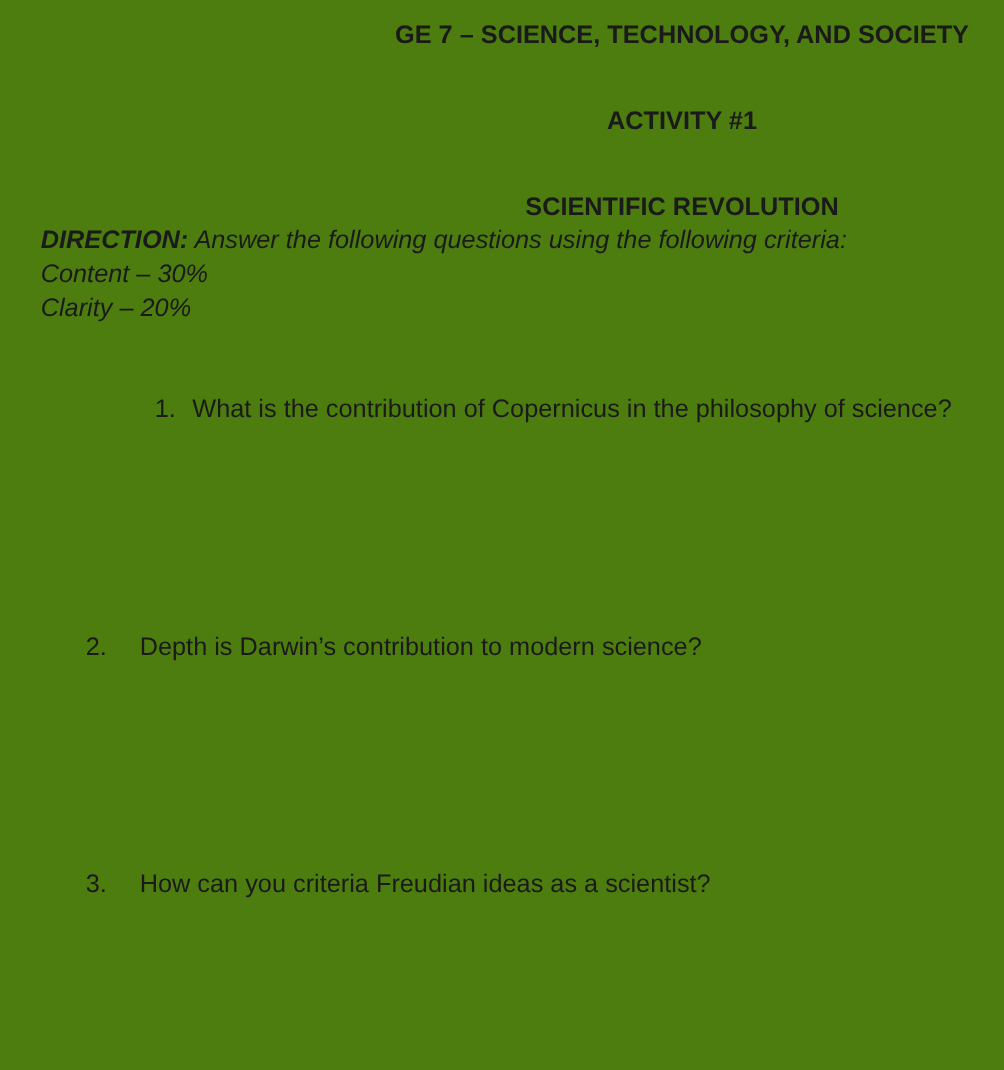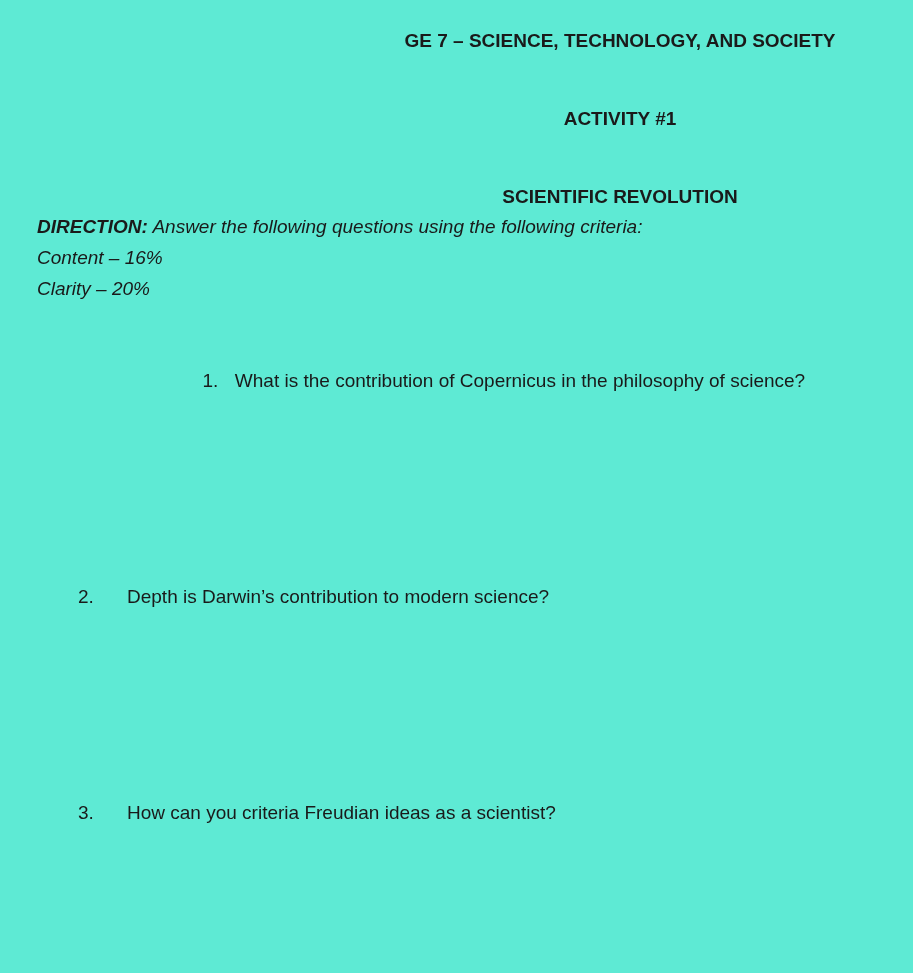--- a/index.html
+++ b/index.html
@@ -3,28 +3,28 @@
 <meta charset="utf-8">
 <style>
   html, body {
     margin: 0;
     padding: 0;
   }
   .page {
     position: relative;
     width: 913px;
     height: 973px;
-    background: #5eead4;
+    background: #4d7c0f;
     color: #1a1a1a;
     font-family: "Liberation Sans", sans-serif;
-    font-size: 19px;
+    font-size: 23px;
     line-height: 30.8px;
     overflow: hidden;
     box-sizing: border-box;
-    padding-top: 26px;
+    padding-top: 16px;
   }
   .heading {
     margin-left: 327px;
     width: 586px;
     text-align: center;
     font-weight: 700;
     white-space: nowrap;
   }
   .heading.gap-above {
     margin-top: 47px;
@@ -62,21 +62,21 @@
 
   <div class="heading gap-above">ACTIVITY #1</div>
 
   <div class="heading gap-above">SCIENTIFIC REVOLUTION</div>
 
   <div class="body-left">
     <span class="bold">DIRECTION:</span>
     <span>Answer the following questions using the following criteria:</span>
   </div>
 
-  <div class="body-left">Content – 16%</div>
+  <div class="body-left">Content – 30%</div>
   <div class="body-left">Clarity – 20%</div>
 
   <div class="question-row first">
     <span class="q-number">1.</span><span>What is the contribution of Copernicus in the philosophy of science?</span>
   </div>
 
   <div class="question-row gap-large">
     <span class="q-number">2.</span><span>Depth is Darwin’s contribution to modern science?</span>
   </div>
 

